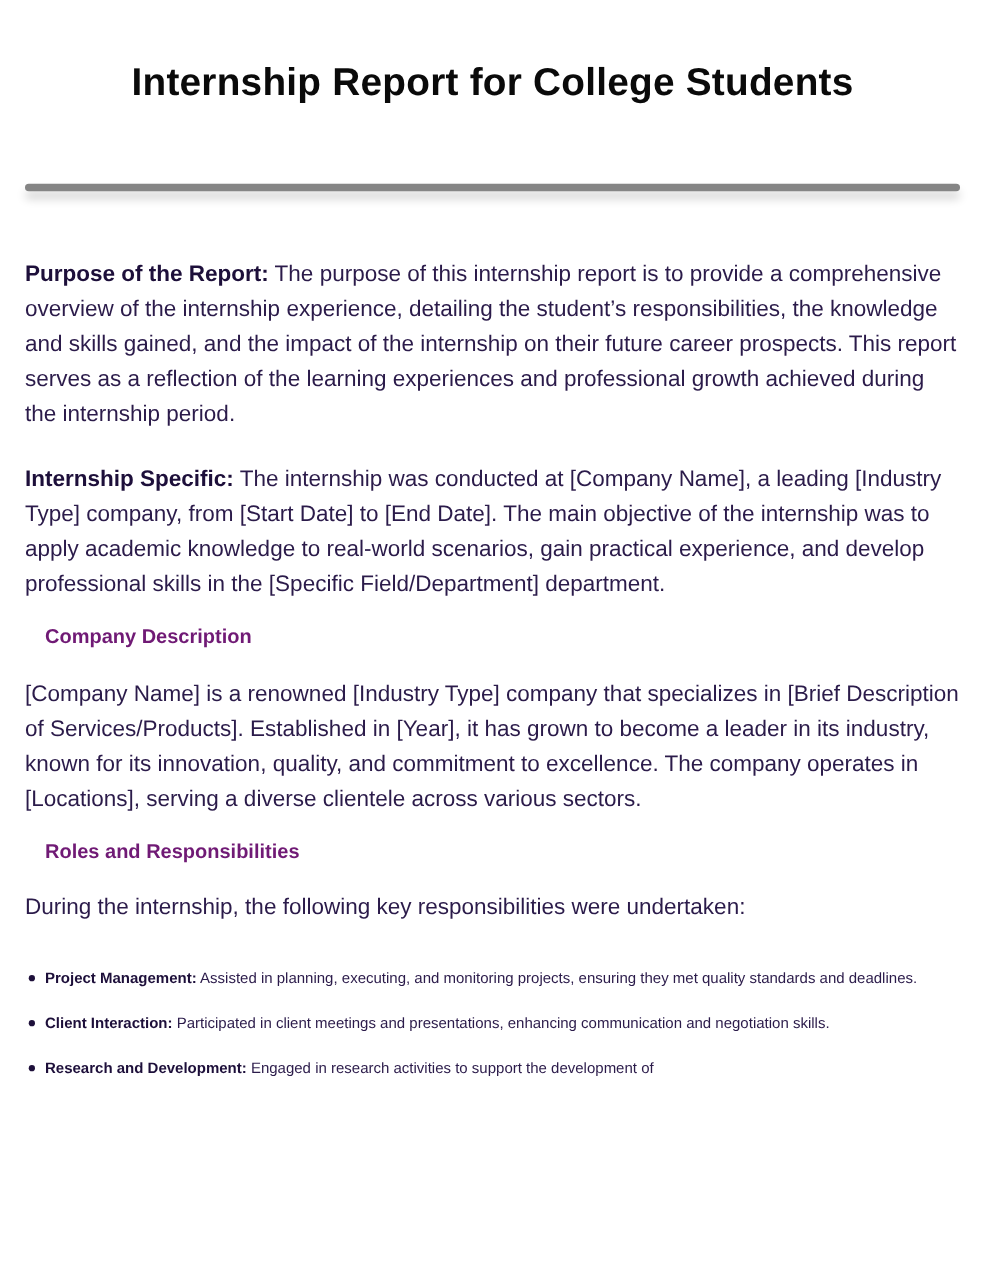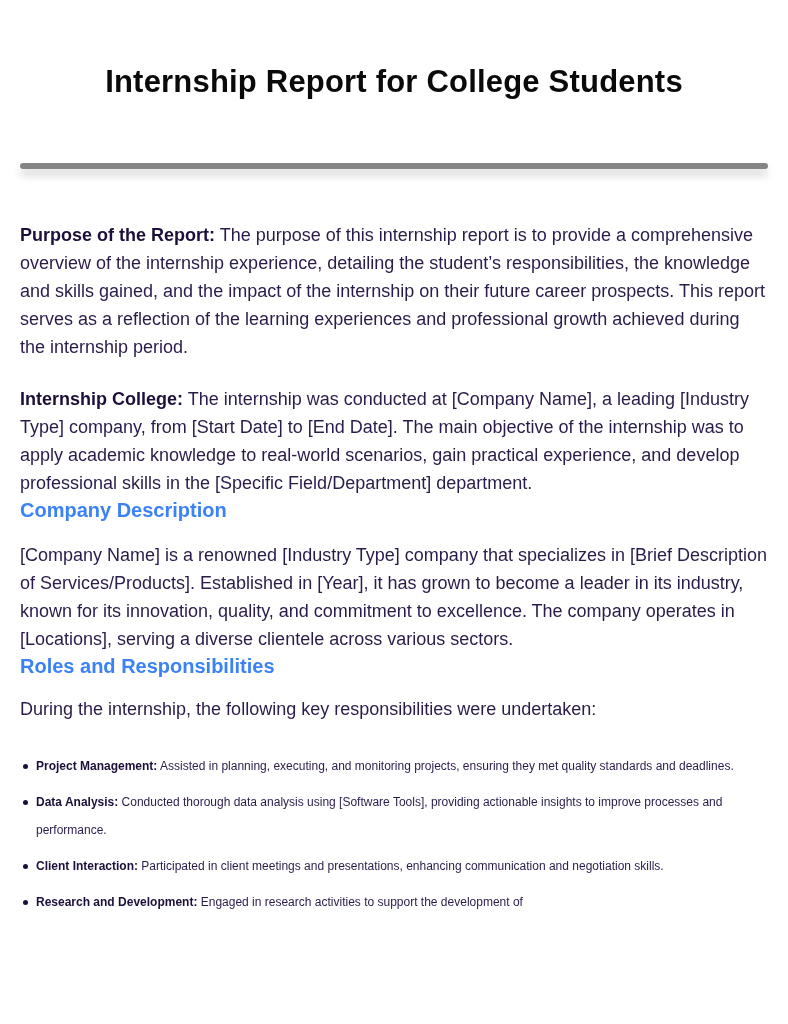--- a/index.html
+++ b/index.html
@@ -1,42 +1,42 @@
 <!DOCTYPE html>
 <html><head>
   <meta charset="utf-8">
   <style>
     html, body { margin: 0; padding: 0; background: #ffffff; }
     body {
       width: 788px; height: 1024px; overflow: hidden;
       font-family: "Liberation Sans", "DejaVu Sans", sans-serif;
       color: #2b1b4a;
     }
-    .page { padding: 16px 20px; position: relative; }
+    .page { padding: 0 20px; position: relative; }
     .title {
       margin: 0; padding-top: 46px;
       text-align: center;
       font-size: 31px; font-weight: 700; color: #0a0a0a;
       letter-spacing: 0.2px;
       line-height: 40px;
     }
     .divider {
       margin-top: 61px;
       height: 6px; border-radius: 3px;
       background: #858585;
       box-shadow: 0 6px 8px rgba(0,0,0,0.18);
     }
     .para {
       margin: 0; font-size: 18px; line-height: 28px; color: #2b1b4a;
     }
     .para b { color: #1d0f3a; font-weight: 700; }
     .p1 { margin-top: 52px; }
     .p2 { margin-top: 24px; }
     h2.section {
-      margin: 0; font-size: 20px; font-weight: 700; color: #3b82f6; line-height: 26px;
+      margin: 16px; font-size: 16px; font-weight: 700; color: #701a75; line-height: 26px;
     }
     .h-company { margin-top: 60px; }
     .p3 { margin-top: 18px; }
     .h-roles { margin-top: 60px; }
     .p4 { margin-top: 16px; }
     ul.resp { margin: 29px 0 0 0; padding: 0 0 0 16px; list-style: none; }
     ul.resp li {
       position: relative; font-size: 12px; line-height: 28px; color: #2b1b4a;
       margin-bottom: 8px; padding-right: 10px;
     }
@@ -48,27 +48,26 @@
   </style>
 </head>
 <body>
 
 <div class="page">
   <h1 class="title">Internship Report for College Students</h1>
   <div class="divider"></div>
 
   <p class="para p1"><b>Purpose of the Report:</b><span> The purpose of this internship report is to provide a comprehensive overview of the internship experience, detailing the student’s responsibilities, the knowledge and skills gained, and the impact of the internship on their future career prospects. This report serves as a reflection of the learning experiences and professional growth achieved during the internship period.</span></p>
 
-  <p class="para p2"><b>Internship College:</b><span> The internship was conducted at [Company Name], a leading [Industry Type] company, from [Start Date] to [End Date]. The main objective of the internship was to apply academic knowledge to real-world scenarios, gain practical experience, and develop professional skills in the [Specific Field/Department] department.</span></p>
+  <p class="para p2"><b>Internship Specific:</b><span> The internship was conducted at [Company Name], a leading [Industry Type] company, from [Start Date] to [End Date]. The main objective of the internship was to apply academic knowledge to real-world scenarios, gain practical experience, and develop professional skills in the [Specific Field/Department] department.</span></p>
 
   <h2 class="section h-company">Company Description</h2>
   <p class="para p3">[Company Name] is a renowned [Industry Type] company that specializes in [Brief Description of Services/Products]. Established in [Year], it has grown to become a leader in its industry, known for its innovation, quality, and commitment to excellence. The company operates in [Locations], serving a diverse clientele across various sectors.</p>
 
   <h2 class="section h-roles">Roles and Responsibilities</h2>
   <p class="para p4">During the internship, the following key responsibilities were undertaken:</p>
 
   <ul class="resp">
     <li><b>Project Management:</b><span> Assisted in planning, executing, and monitoring projects, ensuring they met quality standards and deadlines.</span></li>
-    <li><b>Data Analysis:</b><span> Conducted thorough data analysis using [Software Tools], providing actionable insights to improve processes and performance.</span></li>
     <li><b>Client Interaction:</b><span> Participated in client meetings and presentations, enhancing communication and negotiation skills.</span></li>
     <li><b>Research and Development:</b><span> Engaged in research activities to support the development of</span></li>
   </ul>
 </div>
 
 </body></html>

